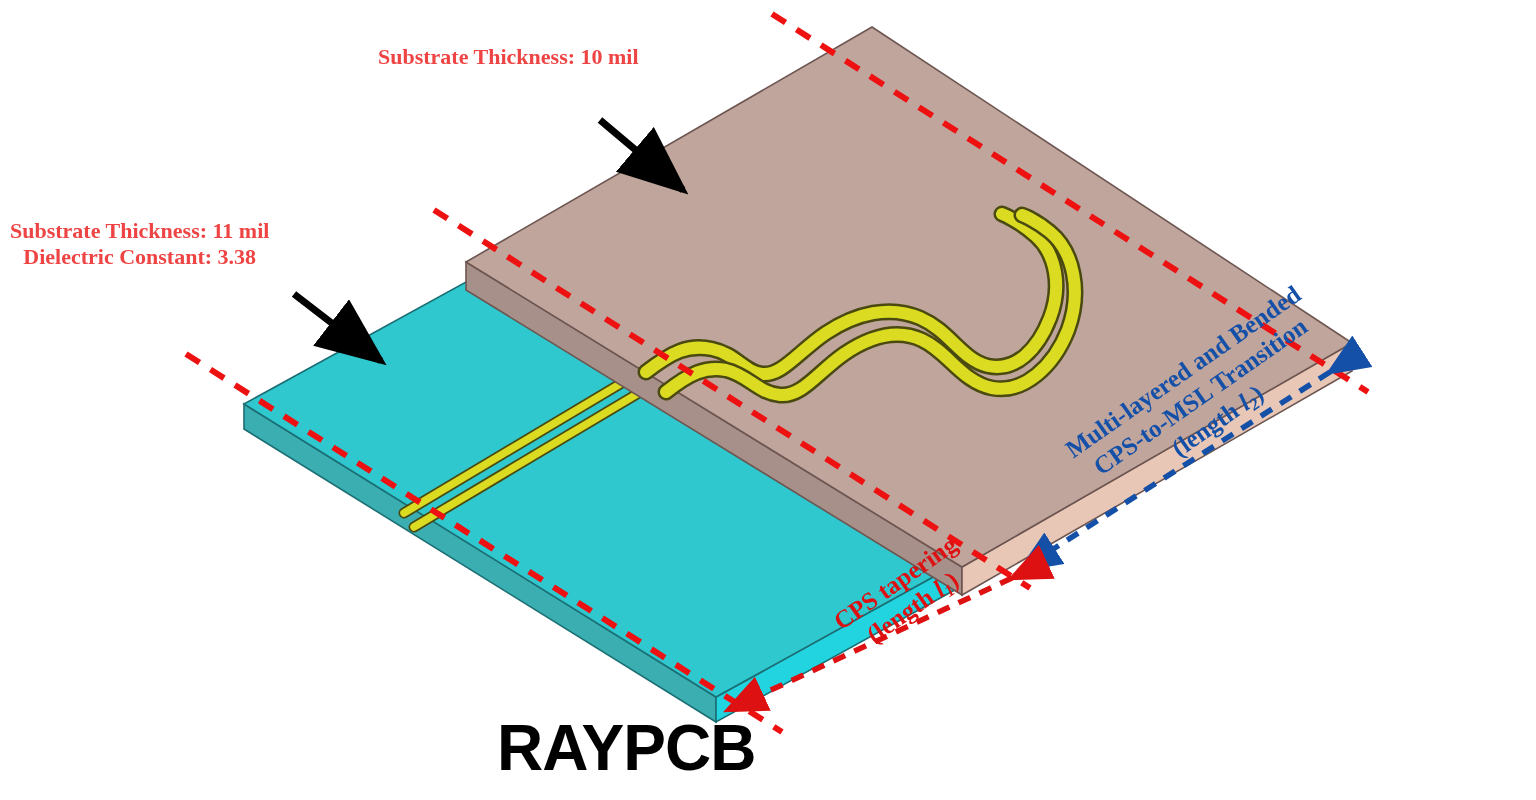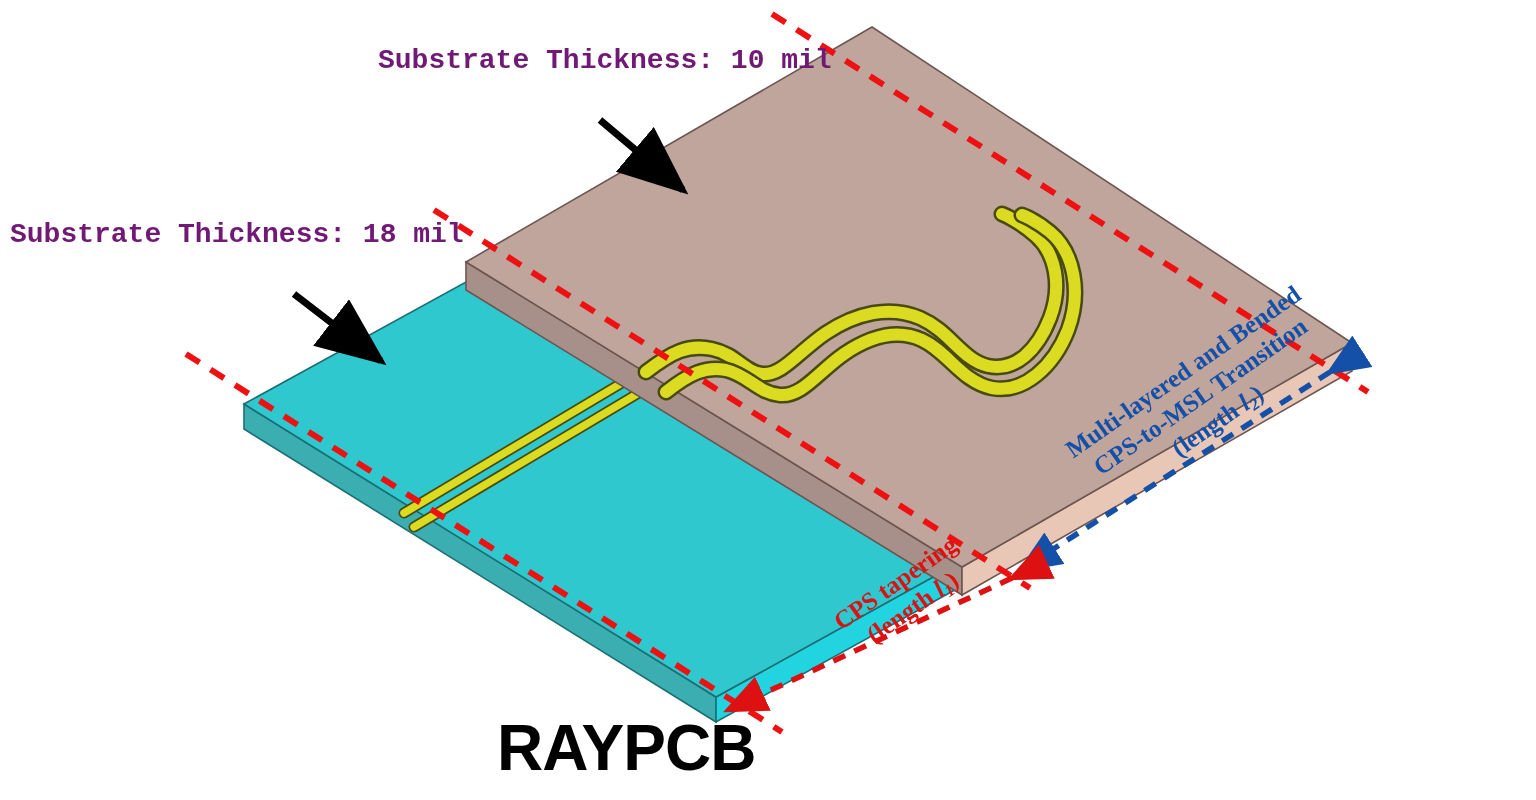--- a/index.html
+++ b/index.html
@@ -1,23 +1,23 @@
 <!DOCTYPE html>
 <html><head>
 <meta charset="utf-8">
 <style>
   html,body{margin:0;padding:0;background:#ffffff;}
   body{width:1536px;height:800px;overflow:hidden;
        font-family:"Liberation Serif",serif;}
   #stage{position:relative;width:1536px;height:800px;background:#fff;}
   svg#scene{position:absolute;left:0;top:0;width:1536px;height:800px;display:block;}
 
-  .ann-block{position:absolute;text-align:center;color:#701a75;
-             font-family:Liberation Mono, monospace;font-weight:bold;
-             font-size:28px;line-height:1.18;white-space:nowrap;}
+  .ann-block{position:absolute;text-align:center;color:#ef4444;
+             font-family:Liberation Serif, serif;font-weight:bold;
+             font-size:22px;line-height:1.18;white-space:nowrap;}
   #ann-top{left:378px;top:44px;}
   #ann-left{left:10px;top:218px;}
 
   .rot-label{position:absolute;white-space:nowrap;font-weight:bold;
              font-family:"Liberation Serif",serif;line-height:1.2;}
   #label-transition{left:1060px;top:440px;color:#1550a8;font-size:25px;
                     transform:rotate(-35deg);transform-origin:0 0;text-align:center;}
   #label-taper{left:828px;top:612px;color:#dd1111;font-size:25px;
                transform:rotate(-35deg);transform-origin:0 0;text-align:center;}
   .sub{font-size:0.68em;vertical-align:-0.28em;}
@@ -132,21 +132,22 @@
       <path d="M 600 120 L 683 190" stroke="#000000" stroke-width="7" fill="none" marker-end="url(#arrowBlk)"></path>
       <path d="M 294 294 L 381 361" stroke="#000000" stroke-width="7" fill="none" marker-end="url(#arrowBlk)"></path>
     </g>
   </svg>
 
   <div class="ann-block" id="ann-top">
     <div>Substrate Thickness: 10 mil</div>
   </div>
 
   <div class="ann-block" id="ann-left">
-    <div>Substrate Thickness: 18 mil</div>
+    <div>Substrate Thickness: 11 mil</div>
+    <div>Dielectric Constant: 3.38</div>
   </div>
 
   <div class="rot-label" id="label-transition">
     <div>Multi-layered and Bended</div>
     <div>CPS-to-MSL Transition</div>
     <div><span>(length </span><span class="ital">l</span><span class="sub ital">2</span><span>)</span></div>
   </div>
 
   <div class="rot-label" id="label-taper">
     <div>CPS tapering</div>

